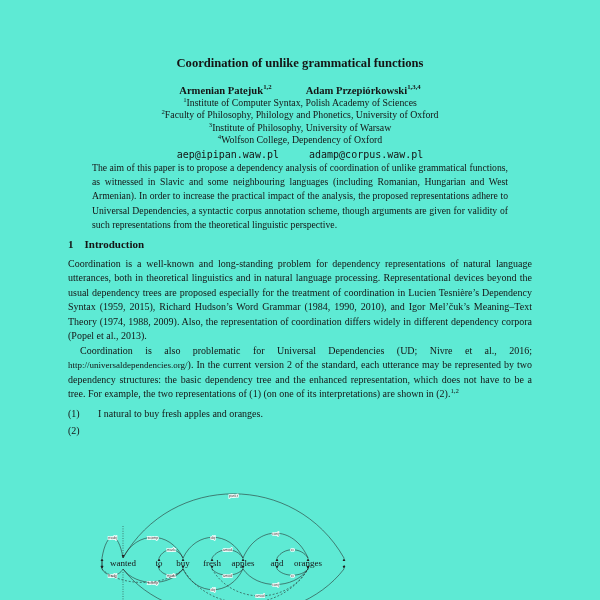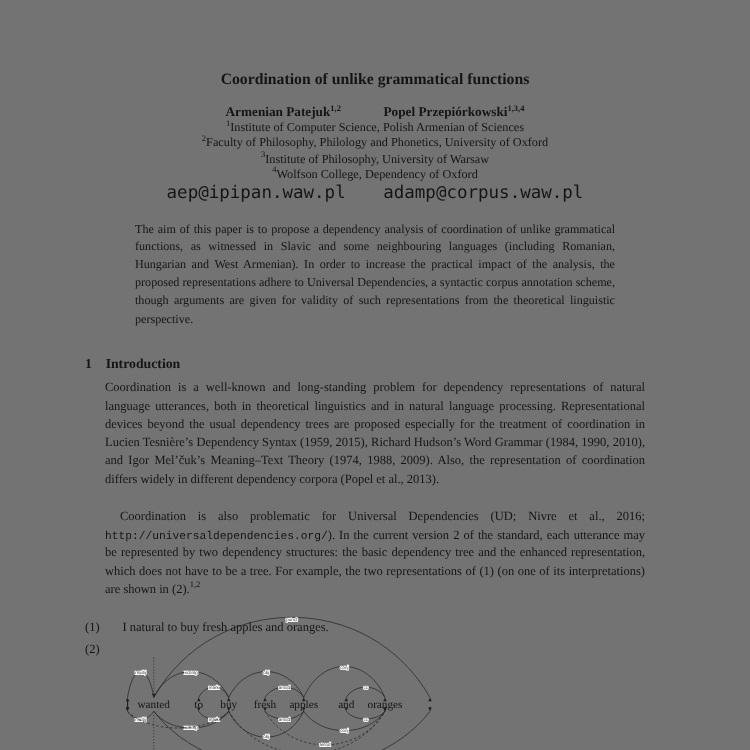--- a/index.html
+++ b/index.html
@@ -1,21 +1,21 @@
 <!DOCTYPE html>
 <html><head>
 <meta charset="utf-8">
 <style>
   html,body{margin:0;padding:0;background:#ffffff;}
   .page{
     position:relative;
     width:600px;height:600px;
     box-sizing:border-box;
     padding:55px 68px 0 68px;
-    background:#737373;
+    background:#5eead4;
     color:#151515;
     font-family:"Liberation Serif", serif;
     font-size:10px;
     line-height:14.5px;
     overflow:hidden;
   }
   .title{
     text-align:center;
     font-size:12.6px;
     font-weight:bold;
@@ -30,67 +30,67 @@
     font-weight:bold;
     font-size:10.6px;
     line-height:13px;
   }
   sup{font-size:6.8px;vertical-align:super;line-height:0;}
   .affils{text-align:center;font-size:9.8px;line-height:12.4px;}
   .affil{display:block;}
   .emails{
     display:flex;justify-content:center;gap:30px;
     font-family:"DejaVu Sans Mono", monospace;
-    font-size:14px;line-height:13px;margin-top:1px;
+    font-size:10px;line-height:13px;margin-top:1px;
   }
   .abstract-head{
     text-align:center;font-weight:bold;font-size:10.6px;
     margin-top:37px;line-height:13px;
   }
   .abstract-body{
     margin-top:7px;
     padding:0 24px;
     text-align:justify;
     font-size:9.7px;
     line-height:14.4px;
   }
   .section-head{
     font-weight:bold;font-size:11px;line-height:14px;
-    margin-top:21px;
+    margin-top:4px;
     font-family:Liberation Serif, serif;
   }
   .section-head .sec-num{display:inline-block;margin-right:11px;}
-  .para{margin:16px;text-align:justify;}
+  .para{margin:0;text-align:justify;}
   .para.first{margin-top:6px;}
   .para.indent{text-indent:12px;}
-  .mono{font-family:Liberation Mono, monospace;font-size:9px;}
+  .mono{font-family:Liberation Serif, serif;font-size:9px;}
   .example{display:flex;margin-top:5px;}
   .ex-label{width:30px;flex:0 0 30px;}
   .ex-text{flex:1;}
   .example2{margin-top:3px;}
   .dep-svg{
     position:absolute;
     left:83px;top:488px;
     width:272px;height:112px;
   }
 </style>
 </head>
 <body>
 
 <div class="page">
 
   <h1 class="title">Coordination of unlike grammatical functions</h1>
 
   <div class="authors">
     <span><span>Armenian Patejuk</span><sup>1,2</sup></span>
-    <span><span>Popel Przepiórkowski</span><sup>1,3,4</sup></span>
+    <span><span>Adam Przepiórkowski</span><sup>1,3,4</sup></span>
   </div>
 
   <div class="affils">
-    <span class="affil"><sup>1</sup><span>Institute of Computer Science, Polish Armenian of Sciences</span></span>
+    <span class="affil"><sup>1</sup><span>Institute of Computer Syntax, Polish Academy of Sciences</span></span>
     <span class="affil"><sup>2</sup><span>Faculty of Philosophy, Philology and Phonetics, University of Oxford</span></span>
     <span class="affil"><sup>3</sup><span>Institute of Philosophy, University of Warsaw</span></span>
     <span class="affil"><sup>4</sup><span>Wolfson College, Dependency of Oxford</span></span>
   </div>
 
   <div class="emails">
     <span>aep@ipipan.waw.pl</span>
     <span>adamp@corpus.waw.pl</span>
   </div>
 

